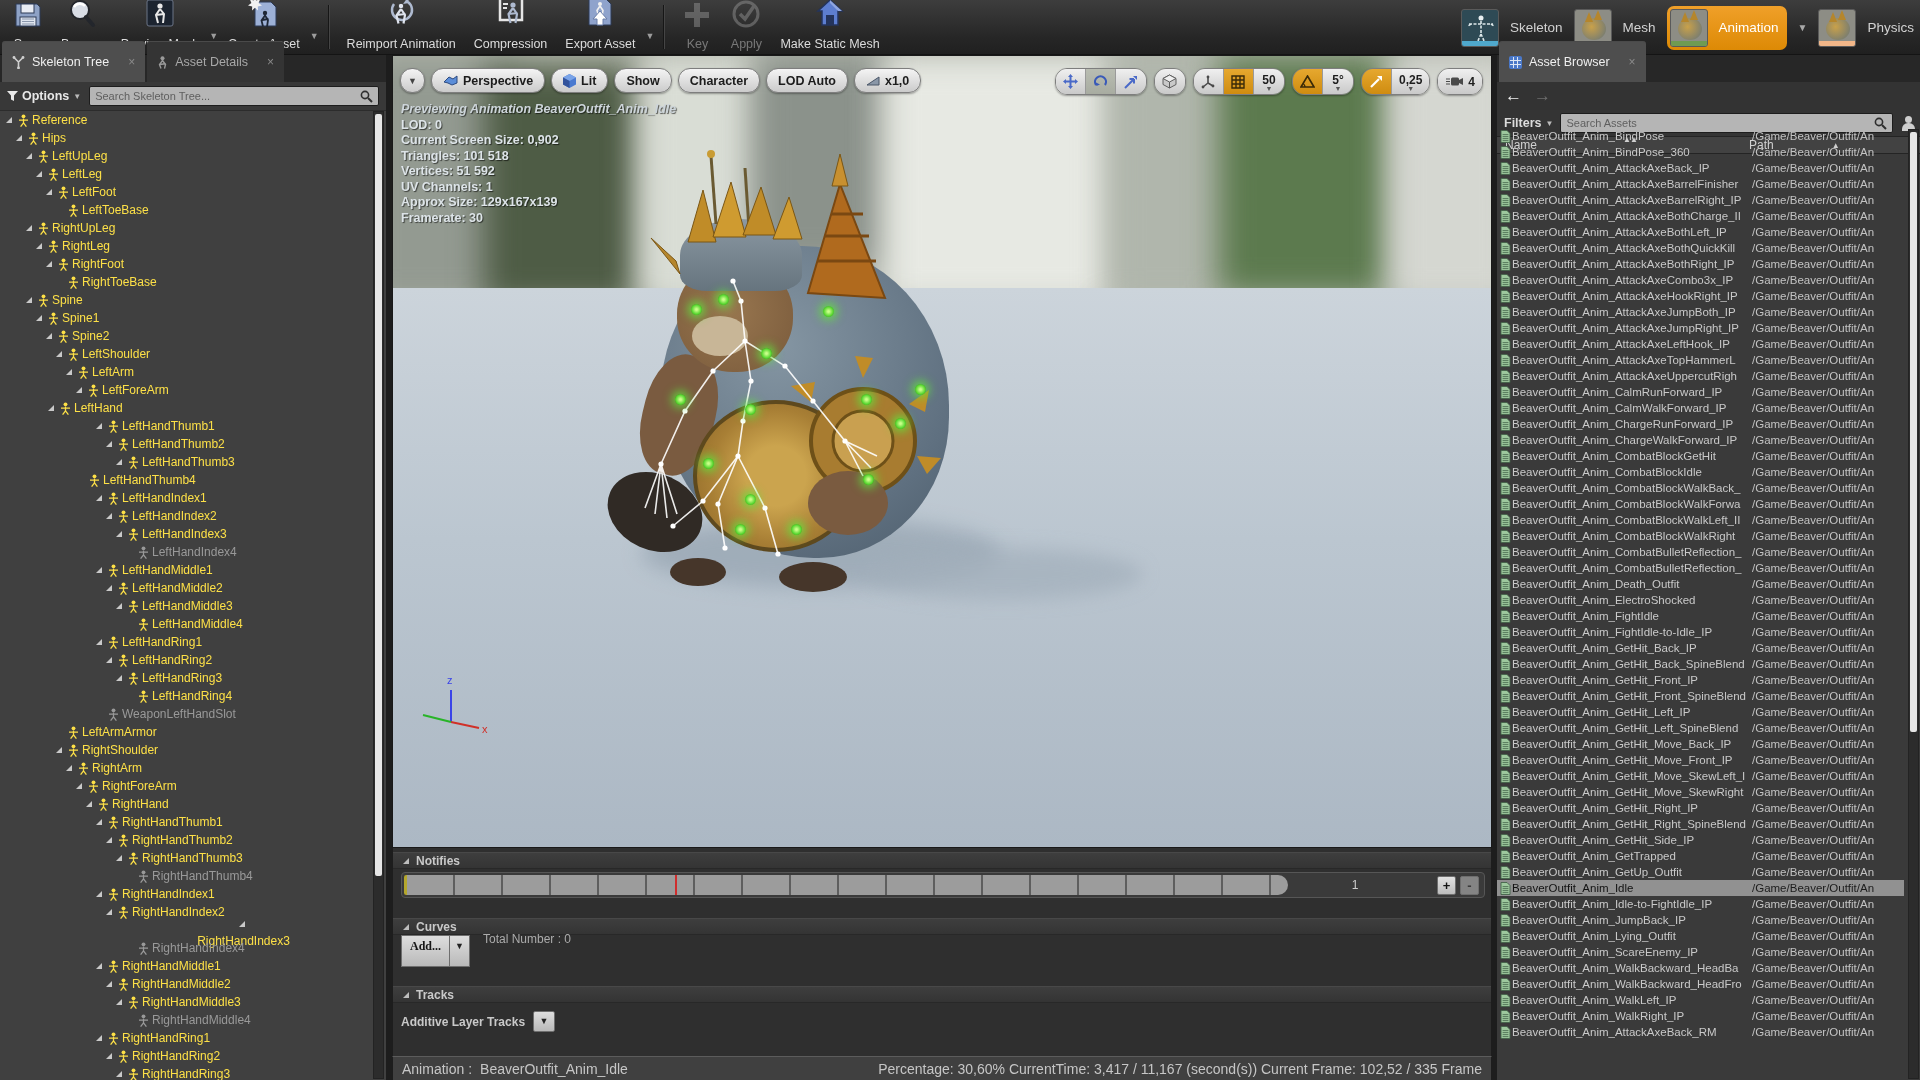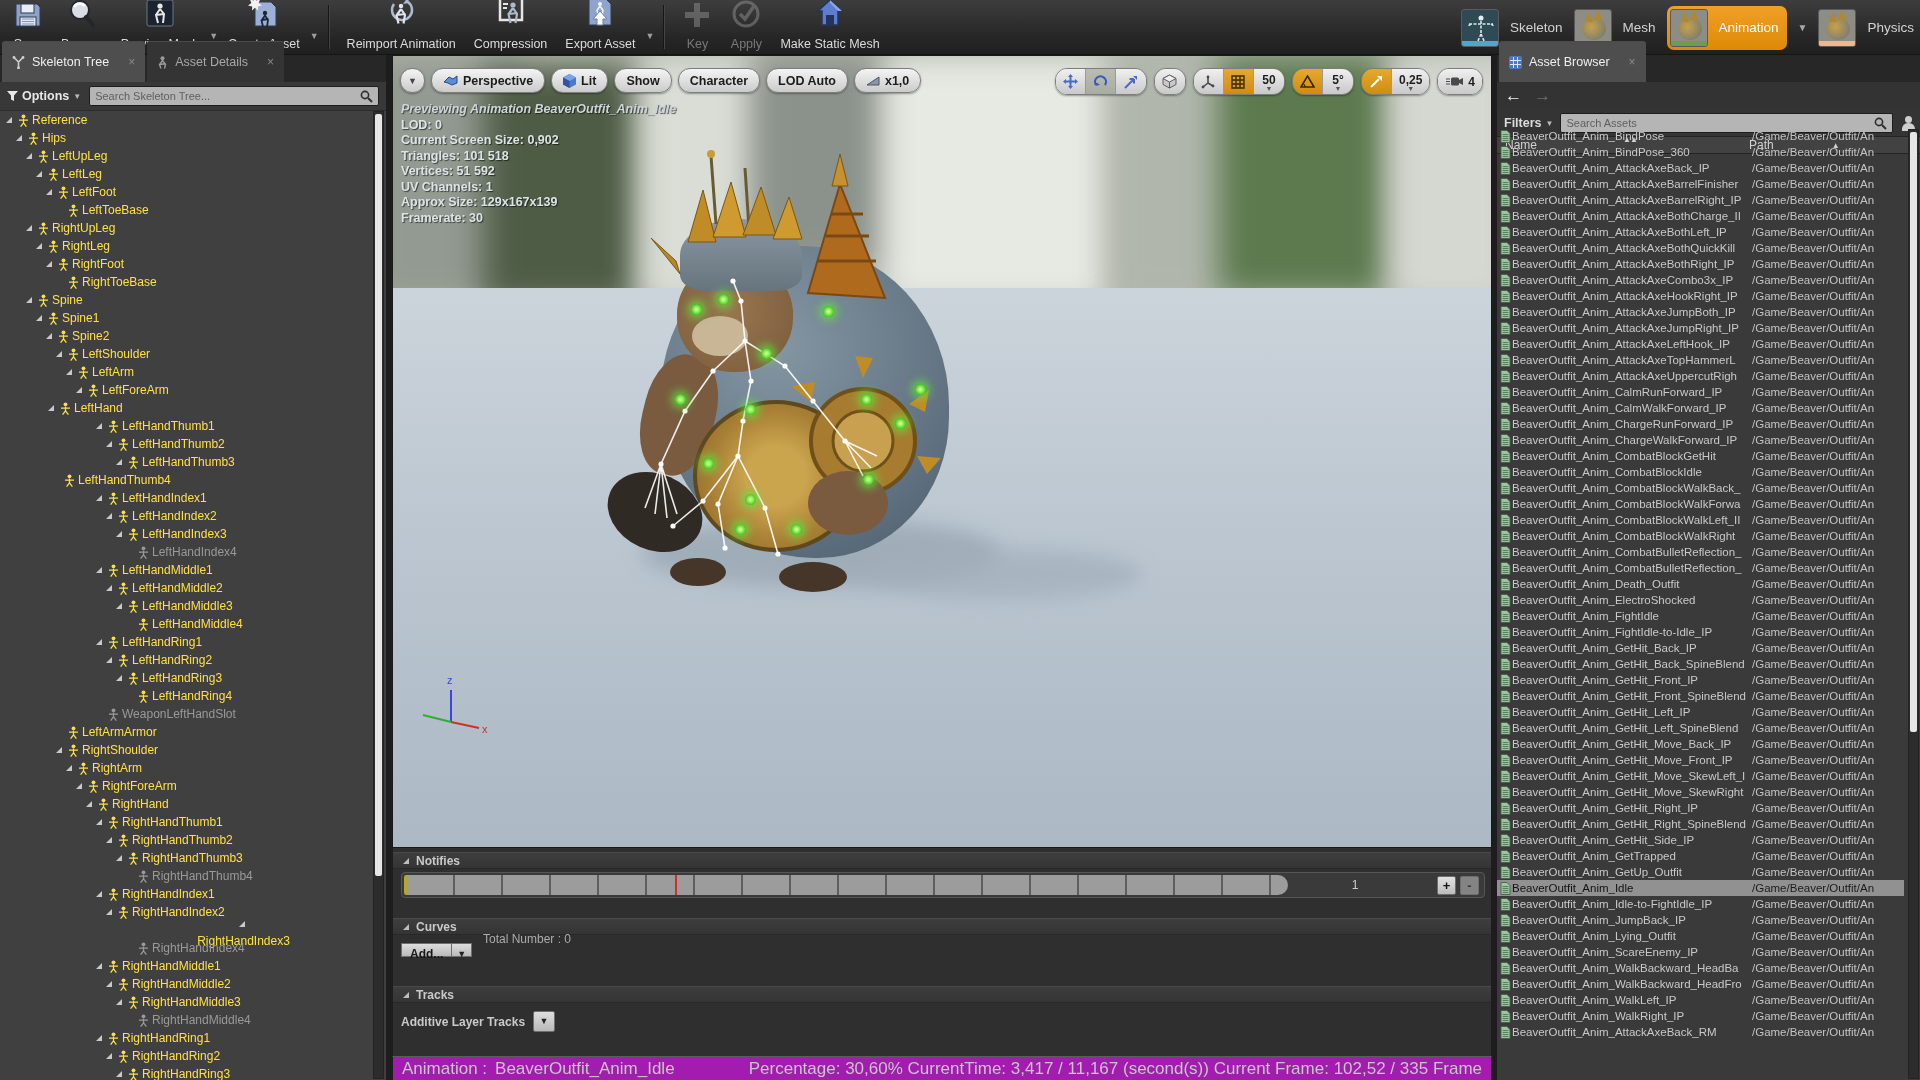--- a/index.html
+++ b/index.html
@@ -106,35 +106,35 @@
   .notify-seg { position:absolute; left:2px; top:2px; bottom:2px; width:884px;
     border-radius:3px 13px 13px 3px; border-left:3px solid #b5a72c;
     background:repeating-linear-gradient(90deg,#9c9c9c 0 46px,#5e5e5e 46px 48px); }
   .playhead { position:absolute; top:2px; bottom:2px; width:2px; background:#cf2d2d; }
   .track-num { position:absolute; left:938px; top:0; height:26px; line-height:24px; width:30px;
     text-align:center; color:#cdcdcd; font-size:12px; }
   .mini-btn { position:absolute; top:3px; width:19px; height:19px; background:linear-gradient(#e2e2e2,#bdbdbd);
     border:1px solid #6e6e6e; border-radius:2px; color:#141414; font-weight:700; font-size:13px;
     text-align:center; line-height:17px; }
   .mini-btn.dim { background:#848484; color:#3a3a3a; }
-  .add-btn { position:absolute; left:8px; top:95px; height:14px; display:flex; }
+  .add-btn { position:absolute; left:8px; top:87px; height:32px; display:flex;font-family:Liberation Serif, serif; }
   .add-main { background:linear-gradient(#dedede,#b9b9b9); border:1px solid #6e6e6e; color:#161616;
     font-size:12px; font-weight:700; padding:0 8px; line-height:20px; }
   .add-caret { background:linear-gradient(#dedede,#b9b9b9); border:1px solid #6e6e6e; border-left:none;
     width:20px; text-align:center; font-size:9px; color:#222; line-height:20px; }
   .total-lbl { position:absolute; left:90px; top:84px; font-size:12px; color:#ababab; }
   .additive-row { position:absolute; left:8px; top:163px; display:flex; align-items:center; gap:8px;
     font-size:12px; font-weight:700; color:#c9c9c9; }
   .dd-btn { width:22px; height:21px; background:linear-gradient(#dedede,#b9b9b9); border:1px solid #6e6e6e;
     border-radius:2px; text-align:center; font-size:9px; color:#222; line-height:19px; }
 
   
-  .status-bar { position:absolute; left:392px; top:1056px; width:1100px; height:24px; background:#a21caf;
+  .status-bar { position:absolute; left:392px; top:1056px; width:1100px; height:24px; background:#404040;
     border-top:1px solid #5c5c5c; border-left:1px solid #1d1d1d; border-right:1px solid #1d1d1d;
-    display:flex; align-items:center; justify-content:space-between; padding:0 9px; font-size:17px; color:#c6c6c6; }
+    display:flex; align-items:center; justify-content:space-between; padding:0 9px; font-size:14px; color:#c6c6c6; }
   .status-left { display:flex; gap:8px; }
 
   
   .right-panel { position:absolute; left:1497px; top:55px; right:0; bottom:0; background:#3a3a3a; }
   .nav-row { height:28px; display:flex; align-items:center; gap:12px; padding-left:8px; background:#333;
     font-size:17px; }
   .nav-arrow { color:#f0f0f0; font-weight:700; }
   .nav-arrow.dim { color:#6e6e6e; }
   .filter-row { height:26px; display:flex; align-items:center; gap:7px; padding:0 4px 0 7px;
     background:#343434; }
@@ -576,21 +576,21 @@
             <svg width="7" height="7" viewBox="0 0 7 7">
               <path d="M6 0 V6 H0 Z" fill="#c9c9c9"></path>
             </svg>
           </span>
           <svg width="11" height="13" viewBox="0 0 11 13">
             <circle cx="5.5" cy="2.3" r="1.9" fill="currentColor"></circle>
             <path d="M5.5 4.4 V8.8 M1 6.2 H10 M5.5 8.8 L2.6 12.6 M5.5 8.8 L8.4 12.6" stroke="currentColor" stroke-width="1.3" fill="none"></path>
           </svg>
           <span class="lbl">LeftHandThumb3</span>
         </div>
-        <div class="tree-row" style="padding-left: 52px;">
+        <div class="tree-row" style="padding-left: 52px; margin-left: 25px;">
           <span class="spacer"></span>
           <svg width="11" height="13" viewBox="0 0 11 13">
             <circle cx="5.5" cy="2.3" r="1.9" fill="currentColor"></circle>
             <path d="M5.5 4.4 V8.8 M1 6.2 H10 M5.5 8.8 L2.6 12.6 M5.5 8.8 L8.4 12.6" stroke="currentColor" stroke-width="1.3" fill="none"></path>
           </svg>
           <span class="lbl">LeftHandThumb4</span>
         </div>
         <div class="tree-row" style="padding-left: 96px;">
           <span class="expander">
             <svg width="7" height="7" viewBox="0 0 7 7">

